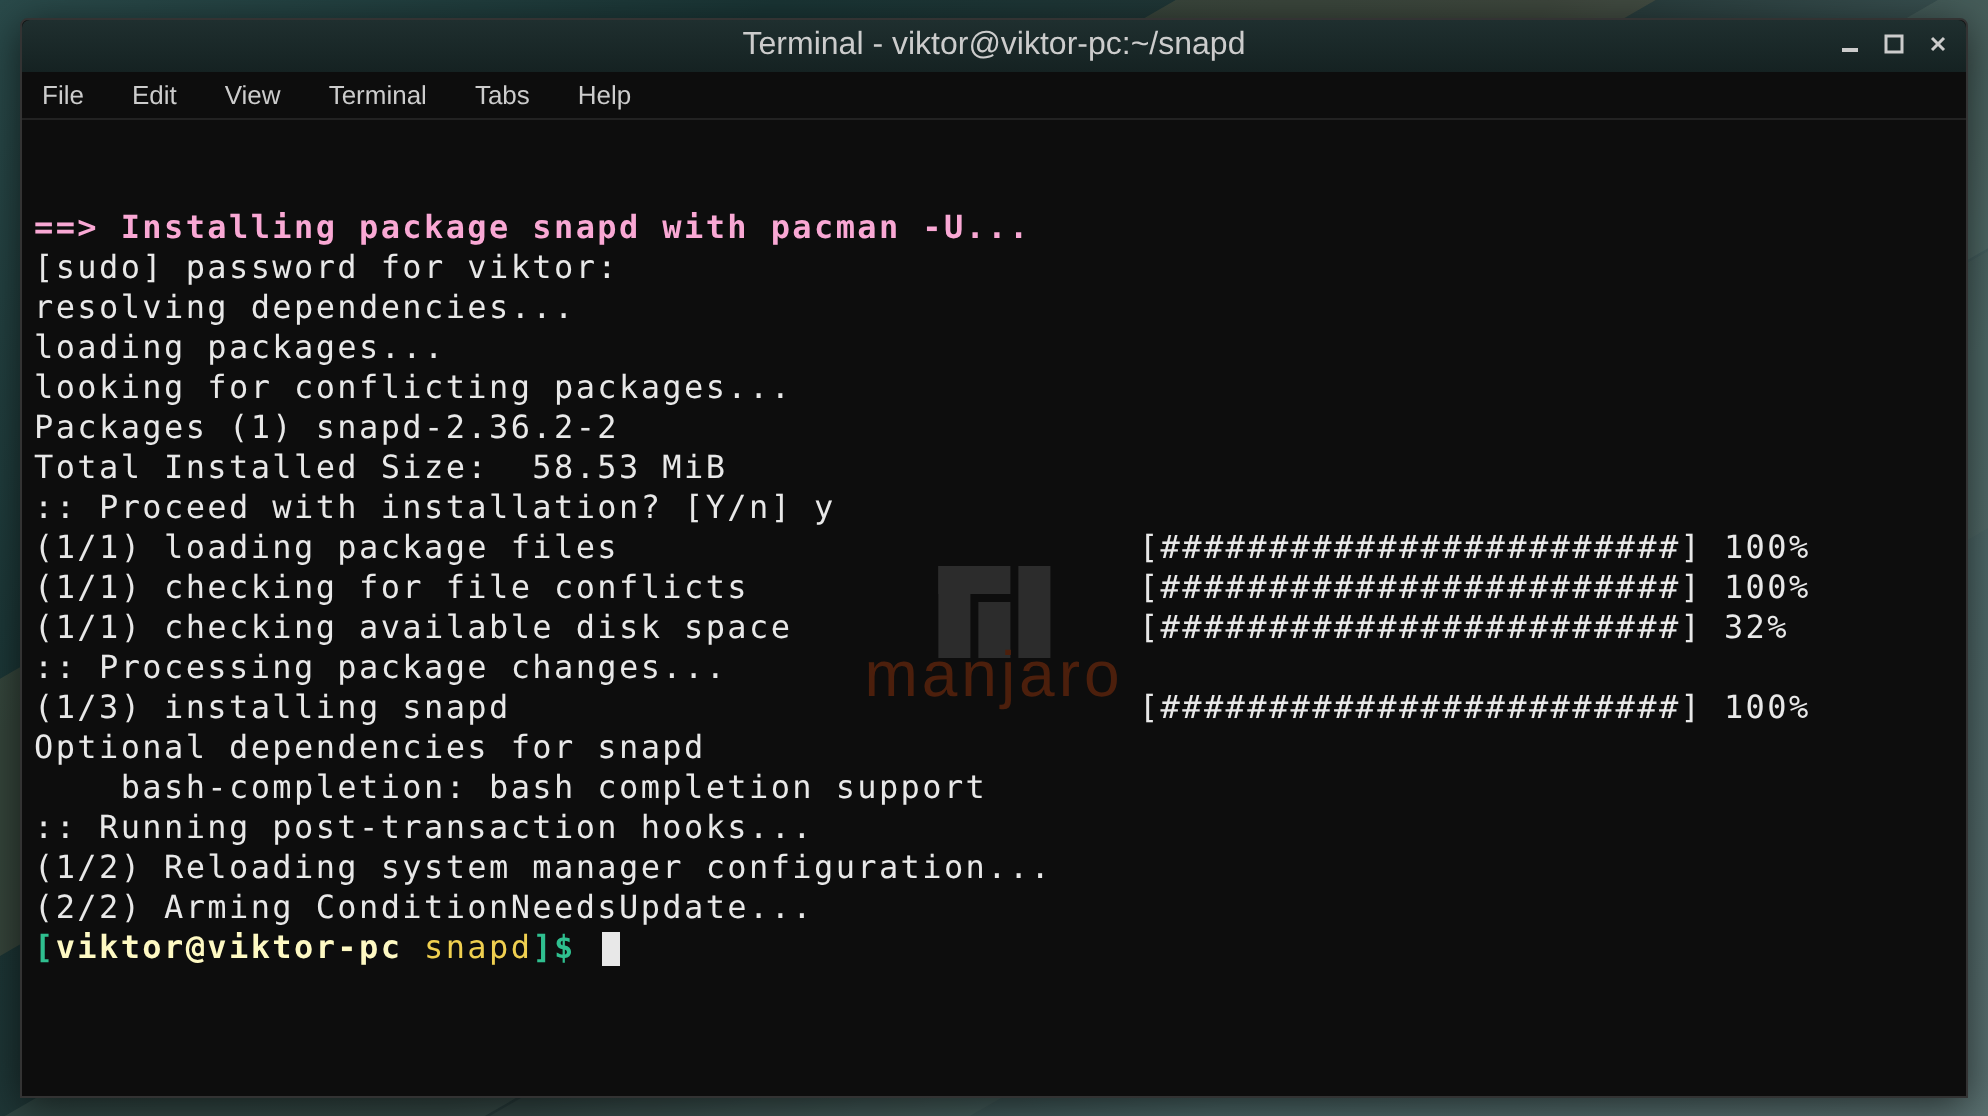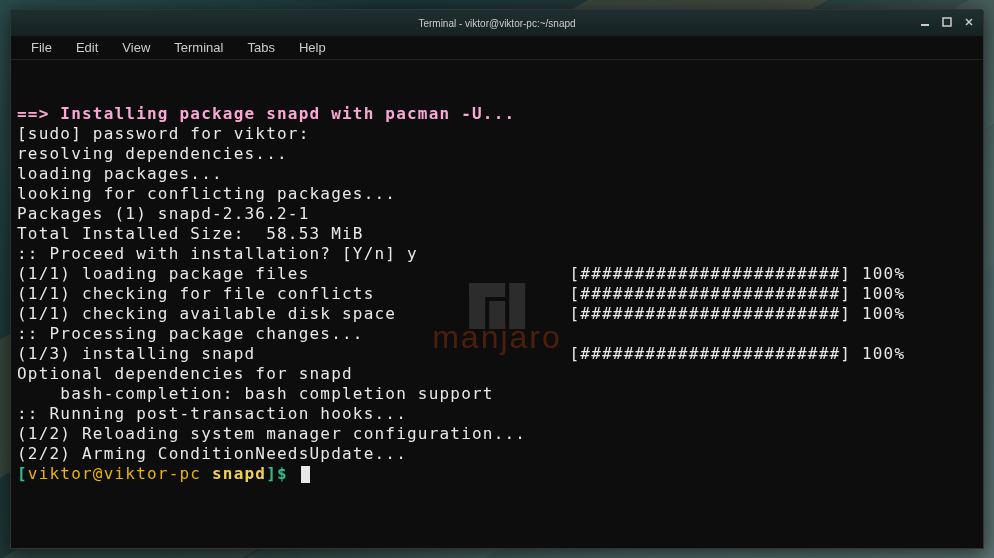--- a/index.html
+++ b/index.html
@@ -29,38 +29,38 @@
     box-shadow: 0 4px 20px rgba(0,0,0,0.6);
     display: flex; flex-direction: column;
   }
   .titlebar {
     height: 26px;
     background: linear-gradient(#1f2f2f, #152222);
     display: flex; align-items: center; justify-content: center;
     position: relative;
     border-radius: 4px 4px 0 0;
   }
-  .titlebar .title { color: #ccc; font-size: 10px; font-family: sans-serif; }
+  .titlebar .title { color: #ccc; font-size: 16px; font-family: sans-serif; }
   .window-controls {
     position: absolute; right: 4px; top: 3px;
     display: flex; gap: 2px;
   }
   .win-btn {
     width: 20px; height: 18px;
     display:flex; align-items:center; justify-content:center;
     color:#ccc; font-size:12px; cursor:pointer;
     font-family: sans-serif;
   }
 
   .menubar {
     height: 24px;
     background: #0d0d0d;
     border-bottom: 1px solid #222;
     display:flex; align-items:center;
-    padding-left: 10px; gap: 4px; text-align: right;
+    gap: 4px; text-align: right;
   }
   .menu-item {
     color:#ccc; font-size:13px; font-family: sans-serif;
     padding: 2px 10px; cursor:pointer;
   }
 
   .terminal {
     flex:1; padding: 4px 6px 2px 6px;
     font-family: 'DejaVu Sans Mono','Consolas',monospace;
     font-size: 16px; line-height: 20px;
@@ -76,22 +76,22 @@
     font-family: sans-serif;
     text-align:center;
     pointer-events:none;
     display:flex; flex-direction:column; align-items:center;
   }
   .watermark .logo-svg { width:60px; height:50px; }
   .watermark .brand { font-size:32px; letter-spacing:2px; color:#c2410c; margin-top:-4px;}
   .line { white-space: pre; position:relative; z-index:2;}
   .hl-yellow { color:#f9a8d4; font-weight:bold;margin-top:40px;}
   .prompt-open, .prompt-close { color:#2fbf8f; font-weight:bold;}
-  .prompt-user { color:#eab308; font-weight:normal;}
-  .prompt-path { color:#f0d050; font-weight:bold;}
+  .prompt-user { color:#fef9c3; font-weight:bold;}
+  .prompt-path { color:#f0d050; font-weight:normal;}
   .cursor {
     display:inline-block; width:9px; height:17px;
     background:#e8e8e8; vertical-align:text-bottom;
     margin-left:2px;
   }
 </style>
 </head>
 <body>
 
 <div class="bg-stripe s1"></div>
@@ -140,28 +140,28 @@
       </svg>
       <div class="brand">manjaro</div>
     </div>
     <div id="lines">
         <div class="line hl-yellow">==&gt; Installing package snapd with pacman -U...</div>
         <div class="line">[sudo] password for viktor:</div>
         <div class="line">resolving dependencies...</div>
         <div class="line">loading packages...</div>
         <div class="line">looking for conflicting packages...</div>
         <div class="line"></div>
-        <div class="line">Packages (1) snapd-2.36.2-1</div>
+        <div class="line">Packages (1) snapd-2.36.2-2</div>
         <div class="line"></div>
         <div class="line">Total Installed Size:  58.53 MiB</div>
         <div class="line"></div>
         <div class="line">:: Proceed with installation? [Y/n] y</div>
         <div class="line">(1/1) loading package files                        [########################] 100%</div>
         <div class="line">(1/1) checking for file conflicts                  [########################] 100%</div>
-        <div class="line">(1/1) checking available disk space                [########################] 100%</div>
+        <div class="line">(1/1) checking available disk space                [########################] 32%</div>
         <div class="line">:: Processing package changes...</div>
         <div class="line">(1/3) installing snapd                             [########################] 100%</div>
         <div class="line">Optional dependencies for snapd</div>
         <div class="line">    bash-completion: bash completion support</div>
         <div class="line">:: Running post-transaction hooks...</div>
         <div class="line">(1/2) Reloading system manager configuration...</div>
         <div class="line">(2/2) Arming ConditionNeedsUpdate...</div>
       </div>
     <div class="line"><span class="prompt-open">[</span><span class="prompt-user">viktor@viktor-pc</span><span> </span><span class="prompt-path">snapd</span><span class="prompt-close">]$ </span><span class="cursor"></span></div>
   </div>

